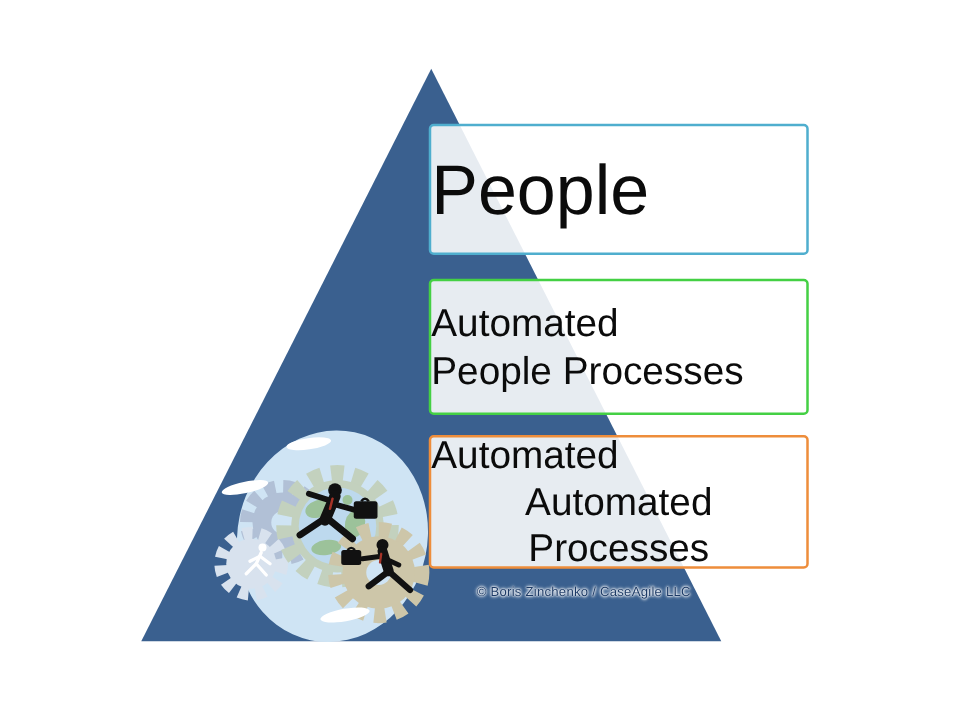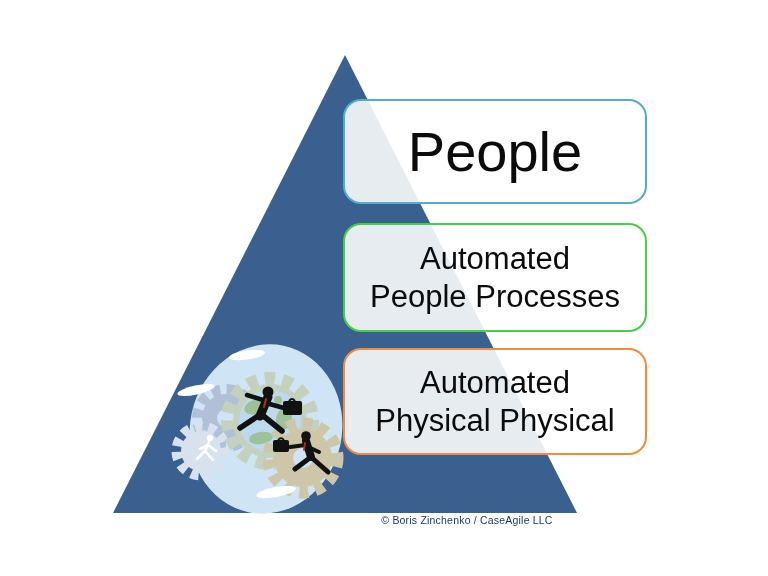--- a/index.html
+++ b/index.html
@@ -3,31 +3,31 @@
 <meta charset="utf-8">
 <style>
   html,body{margin:0;padding:0;background:#fff;}
   .slide{
     position:relative;width:768px;height:576px;background:#ffffff;overflow:hidden;
     font-family:"Liberation Sans","DejaVu Sans",sans-serif;color:#000;
   }
   .layer-svg{position:absolute;left:0;top:0;width:768px;height:576px;}
   .pyr-box{
     position:absolute;left:343px;width:304px;box-sizing:border-box;
-    border:2.5px solid #888;border-radius:18px;
+    border:2.5px solid #888;border-radius:4px;
     background:rgba(255,255,255,0.88);
-    display:flex;flex-direction:column;align-items:center;justify-content:center;
+    display:flex;flex-direction:column;align-items:flex-start;justify-content:center;
     text-align:center;
   }
   .pyr-box--top{top:99px;height:105px;font-size:56px;line-height:1;}
   .pyr-box--mid{top:223px;height:109px;font-size:31px;line-height:1.22;}
   .pyr-box--bot{top:348px;height:107px;font-size:31px;line-height:1.22;}
   .pyr-label{color:#0b0b0b;}
   .copyright{
-    position:absolute;top:514px;left:467px;transform:translateX(-50%);
+    position:absolute;top:468px;left:467px;transform:translateX(-50%);
     font-size:10.5px;letter-spacing:.2px;color:#1c3a66;white-space:nowrap;
     text-shadow:0 0 1px #fff,0 0 2px #fff,0 0 3px #fff,0 0 3px #fff;
   }
 </style>
 </head>
 <body>
 
 <div class="slide">
 
   <svg class="layer-svg" viewBox="0 0 768 576" aria-hidden="true">
@@ -105,17 +105,17 @@
     <div class="pyr-label">People</div>
   </div>
 
   <div class="pyr-box pyr-box--mid" style="border-color: rgb(68, 208, 68);">
     <div class="pyr-label">Automated</div>
     <div class="pyr-label">People Processes</div>
   </div>
 
   <div class="pyr-box pyr-box--bot" style="border-color: rgb(238, 141, 59);">
     <div class="pyr-label">Automated</div>
-    <div class="pyr-label">Physical Physical</div>
+    <div class="pyr-label">Automated Processes</div>
   </div>
 
   <div class="copyright">© Boris Zinchenko / CaseAgile LLC</div>
 </div>
 
 </body></html>

